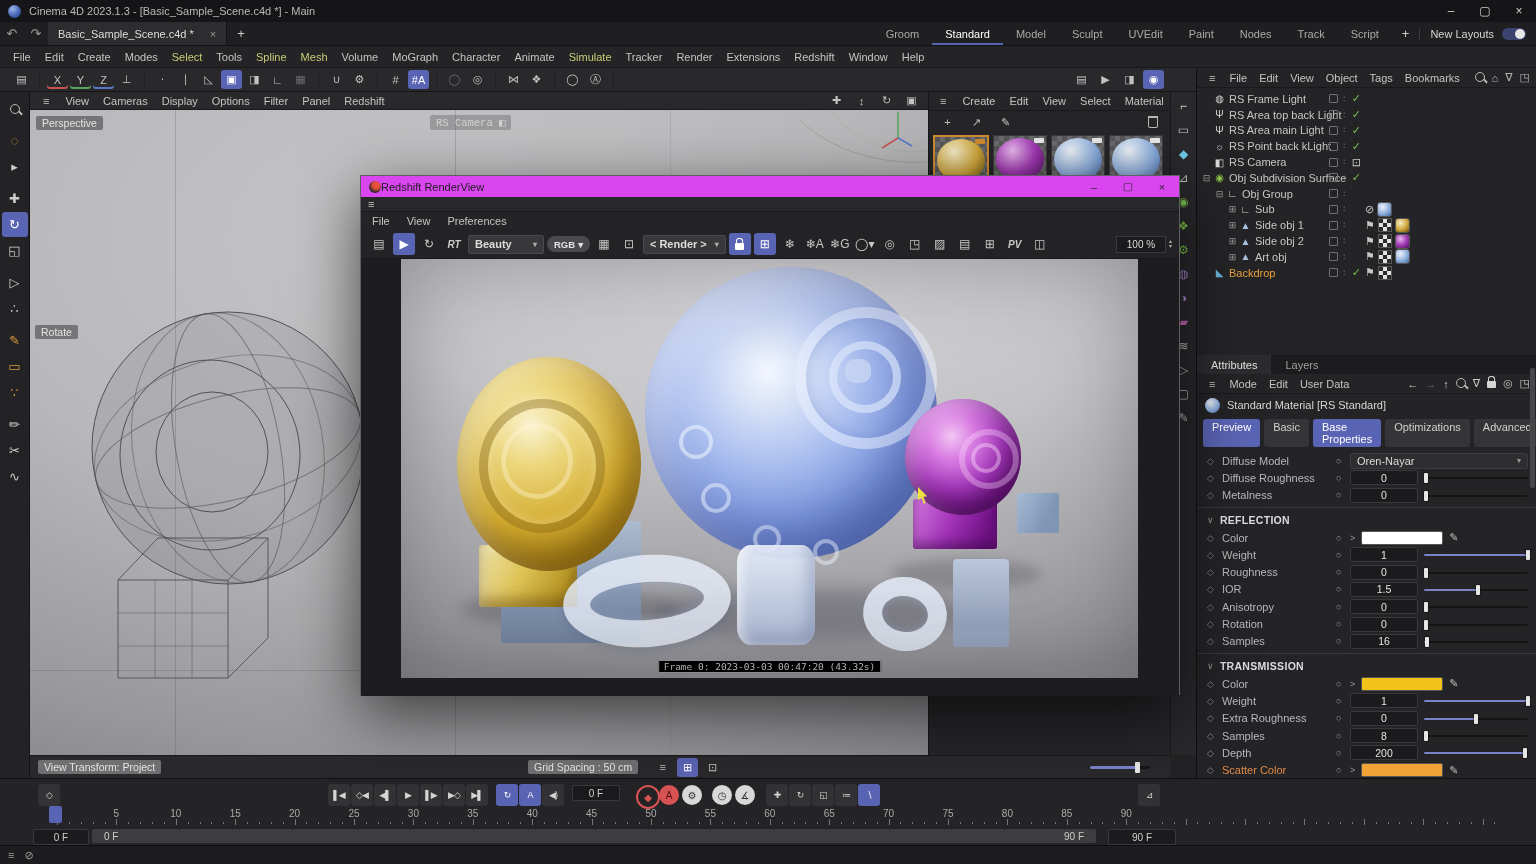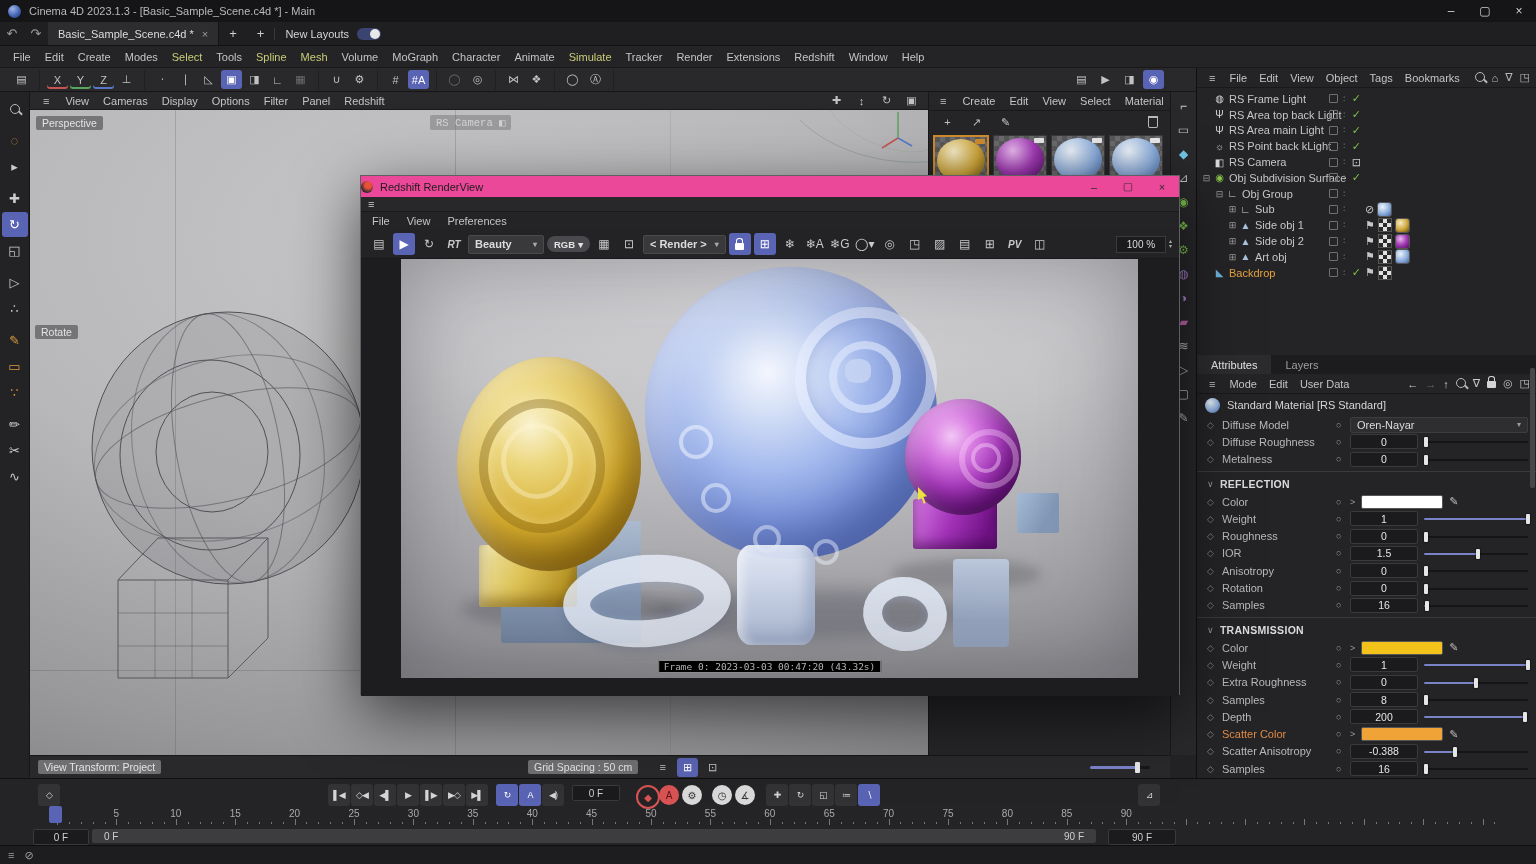--- a/index.html
+++ b/index.html
@@ -4,21 +4,21 @@
 <style>
   html,body{margin:0;padding:0;background:#111;}
   .app{position:relative;width:1536px;height:864px;background:#232325;font-family:"Liberation Sans",sans-serif;font-size:11px;color:#c9c9c9;overflow:hidden;user-select:none;}
   
   .titlebar{position:absolute;left:0;top:0;width:100%;height:22px;background:#151517;display:flex;align-items:center;gap:8px;padding-left:8px;box-sizing:border-box;color:#b9b9b9;}
   .c4d-logo{width:13px;height:13px;border-radius:50%;background:radial-gradient(circle at 35% 30%,#9db6e8,#3f5fae 60%,#223a75);}
   .win-controls{margin-left:auto;display:flex;height:100%;}
   .win-btn{width:34px;height:100%;display:flex;align-items:center;justify-content:center;color:#cfcfcf;font-size:12px;}
   .tabbar{position:absolute;left:0;top:22px;width:100%;height:24px;background:#1f1f21;border-bottom:1px solid #121214;display:flex;align-items:center;box-sizing:border-box;}
   .histbtn{width:24px;text-align:center;color:#9a9a9a;font-size:13px;}
-  .doc-tab{height:100%;background:#2d2d30;display:flex;align-items:center;gap:8px;padding:0 10px;color:#dcdcdc;border-right:1px solid #141416;}
+  .doc-tab{height:100%;background:#2d2d30;display:flex;align-items:center;gap:16px;padding:0 10px;color:#dcdcdc;border-right:1px solid #141416;}
   .doc-close{color:#9a9a9a;}
   .add-tab{padding:0 10px;color:#cfcfcf;font-size:13px;}
   .layouts{margin-left:auto;display:flex;align-items:center;height:100%;}
   .layout-tab{padding:0 13px;height:100%;display:flex;align-items:center;color:#a9a9a9;}
   .layout-tab.active{color:#fff;box-shadow:inset 0 -2px 0 #5a64b4;}
   .newlayouts{display:flex;align-items:center;gap:8px;padding:0 10px;border-left:1px solid #3a3a3c;color:#d5d5d5;}
   .toggle-pill{width:24px;height:12px;border-radius:6px;background:#3b4470;position:relative;}
   .toggle-pill:after{content:"";position:absolute;right:1px;top:1px;width:10px;height:10px;border-radius:50%;background:#e8e8e8;}
   .menubar{position:absolute;left:0;top:46px;width:100%;height:22px;background:#242427;display:flex;align-items:center;padding-left:6px;box-sizing:border-box;border-bottom:1px solid #19191b;}
   .menu-item{padding:0 7px;color:#c4c4c4;}
@@ -105,21 +105,21 @@
   .adrop{flex:1;height:14px;background:#2e2e31;border:1px solid #3d3d40;border-radius:2px;display:flex;align-items:center;padding:0 6px;color:#dcdcdc;}
   .adrop .caret{margin-left:auto;color:#9a9a9a;font-size:8px;}
   .aswatch{width:80px;height:12px;border:1px solid #555;border-radius:2px;}
   .pencil{color:#b9b9b9;font-size:11px;}
   .sec-head{display:flex;align-items:center;gap:6px;height:18px;padding-left:10px;color:#dddddf;font-weight:bold;font-size:10.5px;letter-spacing:.3px;}
   .sec-head .car{color:#9a9a9a;font-weight:normal;font-size:9px;}
   .sep{height:1px;background:#3a3a3d;margin:3px 0;}
   .scrollbar{position:absolute;right:1px;top:300px;width:5px;height:120px;background:#47474a;border-radius:2px;}
   
   .rv{position:absolute;left:360px;top:175px;width:820px;height:520px;background:#242427;border:1px solid #5f5f63;box-shadow:0 18px 60px rgba(0,0,0,.65);z-index:50;box-sizing:border-box;}
-  .rv-title{height:21px;background:#ec4899;color:#1c1c1c;display:flex;align-items:center;gap:7px;}
+  .rv-title{height:21px;background:#d946ef;color:#1c1c1c;display:flex;align-items:center;padding-left:8px;}
   .rs-logo{width:12px;height:12px;border-radius:50%;background:radial-gradient(circle at 60% 35%,#e8503a 30%,#2a2a2e 70%);}
   .rv-winbtn{width:34px;height:100%;display:flex;align-items:center;justify-content:center;color:#2c2c2c;font-size:11px;}
   .rv-ham{height:14px;background:#28282b;border-bottom:1px solid #1a1a1c;display:flex;align-items:center;padding-left:7px;color:#cfcfcf;}
   .rv-menus{height:18px;display:flex;align-items:center;gap:3px;padding-left:4px;background:#242427;}
   .rv-toolbar{height:28px;display:flex;align-items:center;gap:3px;padding:0 7px;background:#232326;border-bottom:1px solid #19191b;}
   .rv-btn{min-width:22px;height:22px;display:flex;align-items:center;justify-content:center;border-radius:3px;color:#c9c9c9;font-size:12px;}
   .rv-btn.active{background:#5a64b4;color:#fff;}
   .rv-drop{height:17px;background:#39393c;border:1px solid #4a4a4e;border-radius:2px;display:flex;align-items:center;padding:0 6px;gap:8px;color:#dcdcdc;min-width:62px;font-weight:bold;}
   .rv-drop .caret{margin-left:auto;font-size:8px;color:#aaa;}
   .rv-chip{height:16px;background:#4a4a4e;border-radius:8px;display:flex;align-items:center;padding:0 7px;gap:3px;color:#e4e4e4;font-size:9.5px;font-weight:bold;}
@@ -167,20 +167,31 @@
   </div>
 
   <div class="tabbar">
     <span class="histbtn">↶</span>
     <span class="histbtn">↷</span>
     <div class="doc-tab">
       <span>Basic_Sample_Scene.c4d *</span>
       <span class="doc-close">×</span>
     </div>
     <span class="add-tab">+</span>
+    <div class="layouts" id="layout-tabs">
+        <span class="layout-tab">Groom</span>
+        <span class="layout-tab active">Standard</span>
+        <span class="layout-tab">Model</span>
+        <span class="layout-tab">Sculpt</span>
+        <span class="layout-tab">UVEdit</span>
+        <span class="layout-tab">Paint</span>
+        <span class="layout-tab">Nodes</span>
+        <span class="layout-tab">Track</span>
+        <span class="layout-tab">Script</span>
+      </div>
     <span class="add-tab">+</span>
     <div class="newlayouts">
       <span>New Layouts</span>
       <span class="toggle-pill"></span>
     </div>
   </div>
 
   <div class="menubar" id="main-menu">
       <span class="menu-item">File</span>
       <span class="menu-item">Edit</span>
@@ -583,20 +594,27 @@
             <span>∇</span>
             <span><span class="i-lock"></span></span>
             <span>◎</span>
             <span>◳</span>
           </span>
       </div>
       <div class="mat-title">
         <span class="ball"></span>
         <span>Standard Material [RS Standard]</span>
       </div>
+      <div class="atabs" id="attr-tab-buttons">
+          <span class="atab active">Preview</span>
+          <span class="atab">Basic</span>
+          <span class="atab active">Base Properties</span>
+          <span class="atab">Optimizations</span>
+          <span class="atab">Advanced</span>
+        </div>
       <div id="attr-sections">
           <div class="attr-row">
             <span class="knob">◇</span>
             <span class="alabel">Diffuse Model</span>
             <span class="port">○</span>
             <div class="adrop">
               <span>Oren-Nayar</span>
               <span class="caret">▾</span>
             </div>
           </div>

